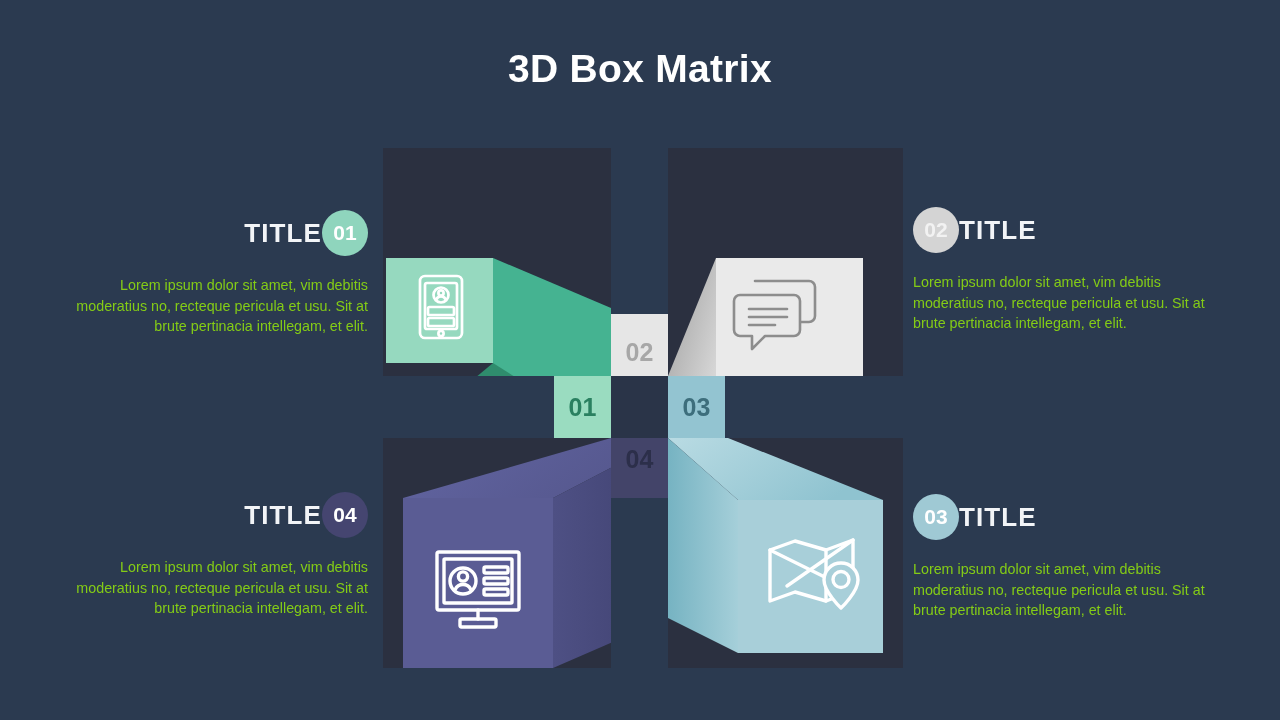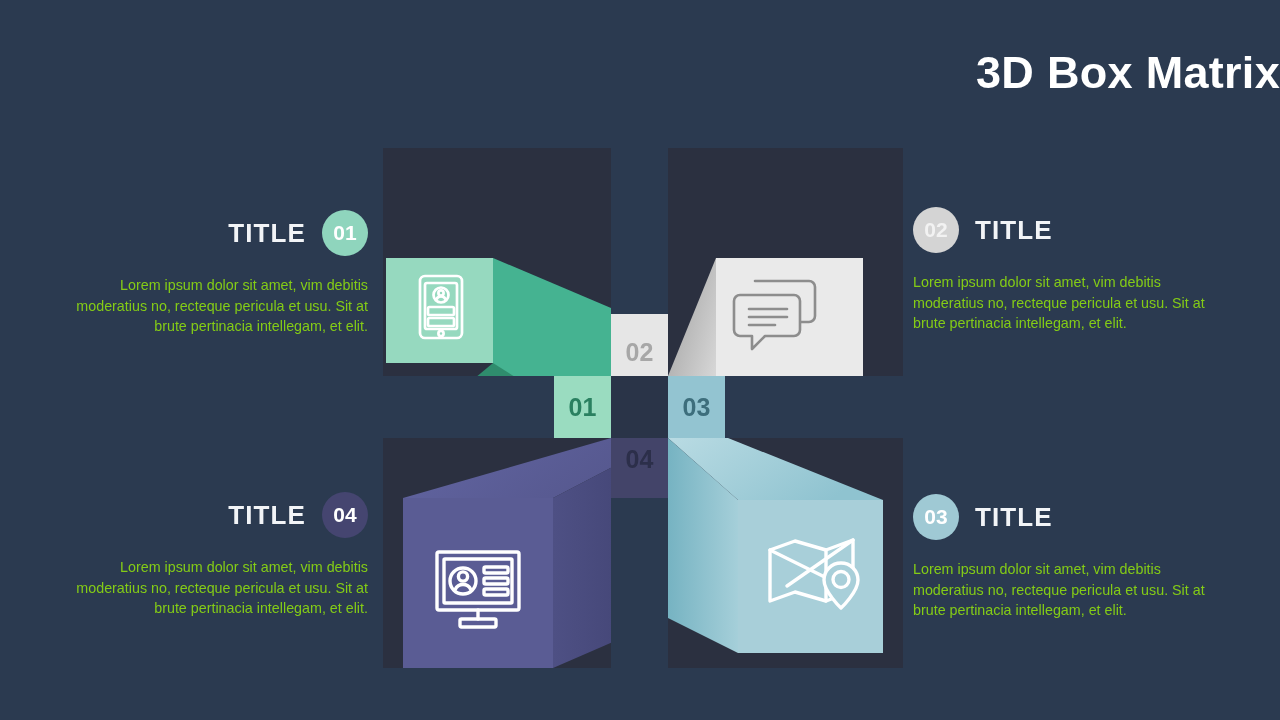--- a/index.html
+++ b/index.html
@@ -13,36 +13,35 @@
   #slide {
     position: relative;
     width: 1280px; height: 720px;
     background: #2b3a50;
   }
 
   
   #title {
     position: absolute;
     top: 47px; left: 0; width: 1280px;
-    text-align: right;
-    font-size: 45px;
+    text-align: center;
+    font-size: 39px;
     font-weight: bold;
     color: #ffffff;
     letter-spacing: 0.3px;
   }
 
   
   .block { position: absolute; width: 300px; }
   .block.left  { left: 68px;  text-align: right; }
   .block.right { left: 913px; text-align: left;  }
 
   .head {
     display: flex;
     align-items: center;
-    gap: 16px;
     margin-bottom: 19px;
   }
   .block.left  .head { justify-content: flex-end; }
   .block.right .head { justify-content: flex-start; }
 
   .head-title {
     font-size: 26px;
     font-weight: bold;
     color: #f2f4f7;
     letter-spacing: 1.1px;

